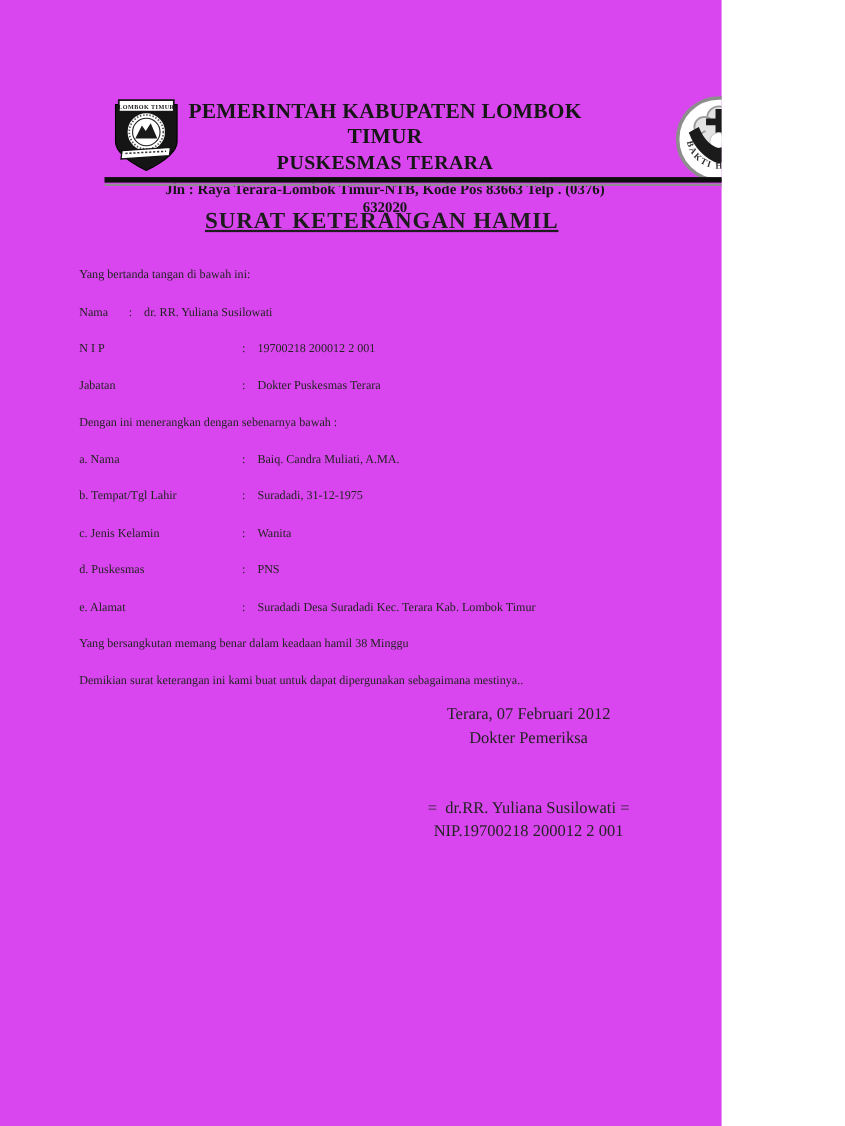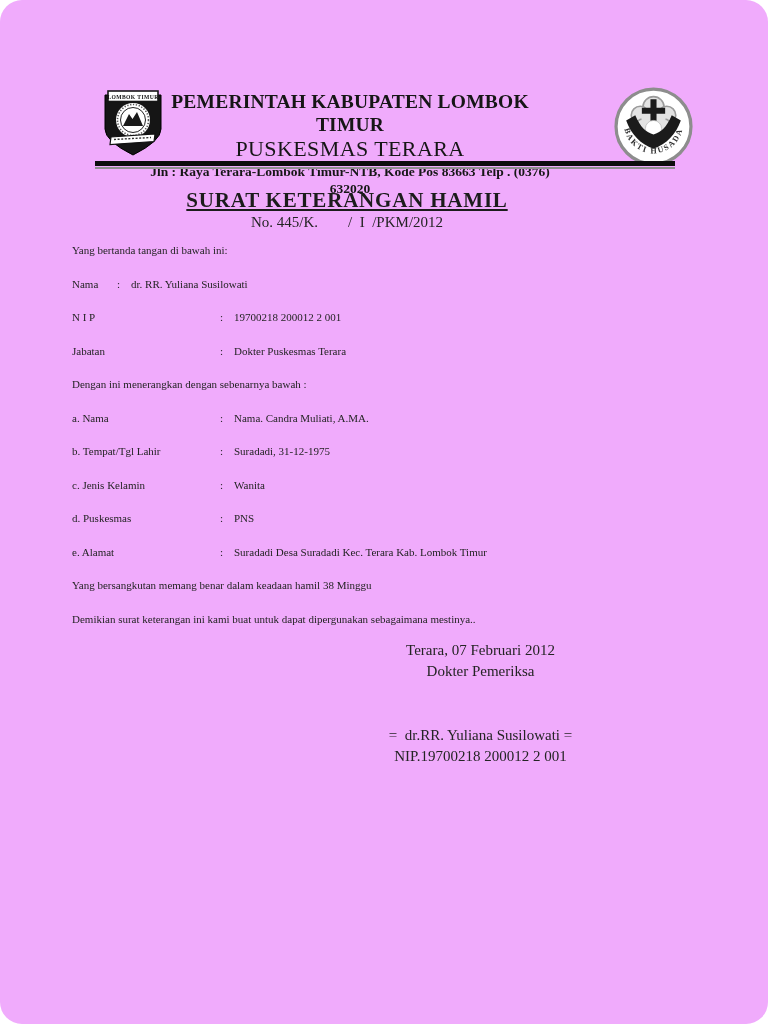--- a/index.html
+++ b/index.html
@@ -1,26 +1,26 @@
 <!DOCTYPE html>
 <html><head>
 <meta charset="utf-8">
 <style>
   * { margin:0; padding:0; box-sizing:border-box; }
   html,body { background:#ffffff; }
   .page {
-    position:relative; width:768px; height:1024px; background:#f0abfc;
-    font-family:"Liberation Serif", serif; color:#222; overflow:hidden;border-radius:22px;
+    position:relative; width:656px; height:1024px; background:#d946ef;
+    font-family:"Liberation Serif", serif; color:#222; overflow:hidden;
   }
   
   .emblem-left  { position:absolute; left:96px;  top:88px; width:74px; height:74px; }
   .emblem-right { position:absolute; left:613px; top:86px; width:81px; height:81px; }
   .lh-text { position:absolute; left:150px; top:90px; width:400px; text-align:center; color:#161616; }
   .lh-gov  { font-size:19.5px; font-weight:bold; line-height:23px; letter-spacing:0.2px; }
-  .lh-off  { font-size:22px;   font-weight:normal; line-height:25px; letter-spacing:0.4px; }
+  .lh-off  { font-size:18px;   font-weight:bold; line-height:25px; letter-spacing:0.4px; }
   .lh-addr { font-size:13.5px; font-weight:bold; line-height:17px; margin-top:2px; }
   .lh-rule { position:absolute; left:95px; top:161px; width:580px; }
   .lh-rule .thick { height:5px; background:#0d0d0d; }
   .lh-rule .thin  { height:2px; background:#8f8f8f; margin-top:1px; }
   
   .title-block { position:absolute; left:72px; top:190px; width:550px; text-align:center; }
   .letter-title {
     font-size:21px; font-weight:bold; letter-spacing:0.8px; color:#1c1c1c;
     text-decoration:underline; text-decoration-thickness:1.5px; text-underline-offset:2px;
     line-height:21px;
@@ -86,21 +86,20 @@
     </svg>
   </div>
 
   <div class="lh-rule">
     <div class="thick"></div>
     <div class="thin"></div>
   </div>
 
   <div class="title-block">
     <div class="letter-title">SURAT KETERANGAN HAMIL</div>
-    <div class="letter-number">No. 445/K.        /  I  /PKM/2012</div>
   </div>
 
   <div class="body-block">
 
     <p>Yang bertanda tangan di bawah ini:</p>
 
     <div class="row">
       <span class="lbl-narrow">Nama</span>
       <span class="colon">:</span>
       <span class="val">dr. RR. Yuliana Susilowati</span>
@@ -116,21 +115,21 @@
       <span class="lbl">Jabatan</span>
       <span class="colon">:</span>
       <span class="val">Dokter Puskesmas Terara</span>
     </div>
 
     <p>Dengan ini menerangkan dengan sebenarnya bawah :</p>
 
     <div class="row">
       <span class="lbl">a. Nama</span>
       <span class="colon">:</span>
-      <span class="val">Nama. Candra Muliati, A.MA.</span>
+      <span class="val">Baiq. Candra Muliati, A.MA.</span>
     </div>
 
     <div class="row">
       <span class="lbl">b. Tempat/Tgl Lahir</span>
       <span class="colon">:</span>
       <span class="val">Suradadi, 31-12-1975</span>
     </div>
 
     <div class="row">
       <span class="lbl">c. Jenis Kelamin</span>

